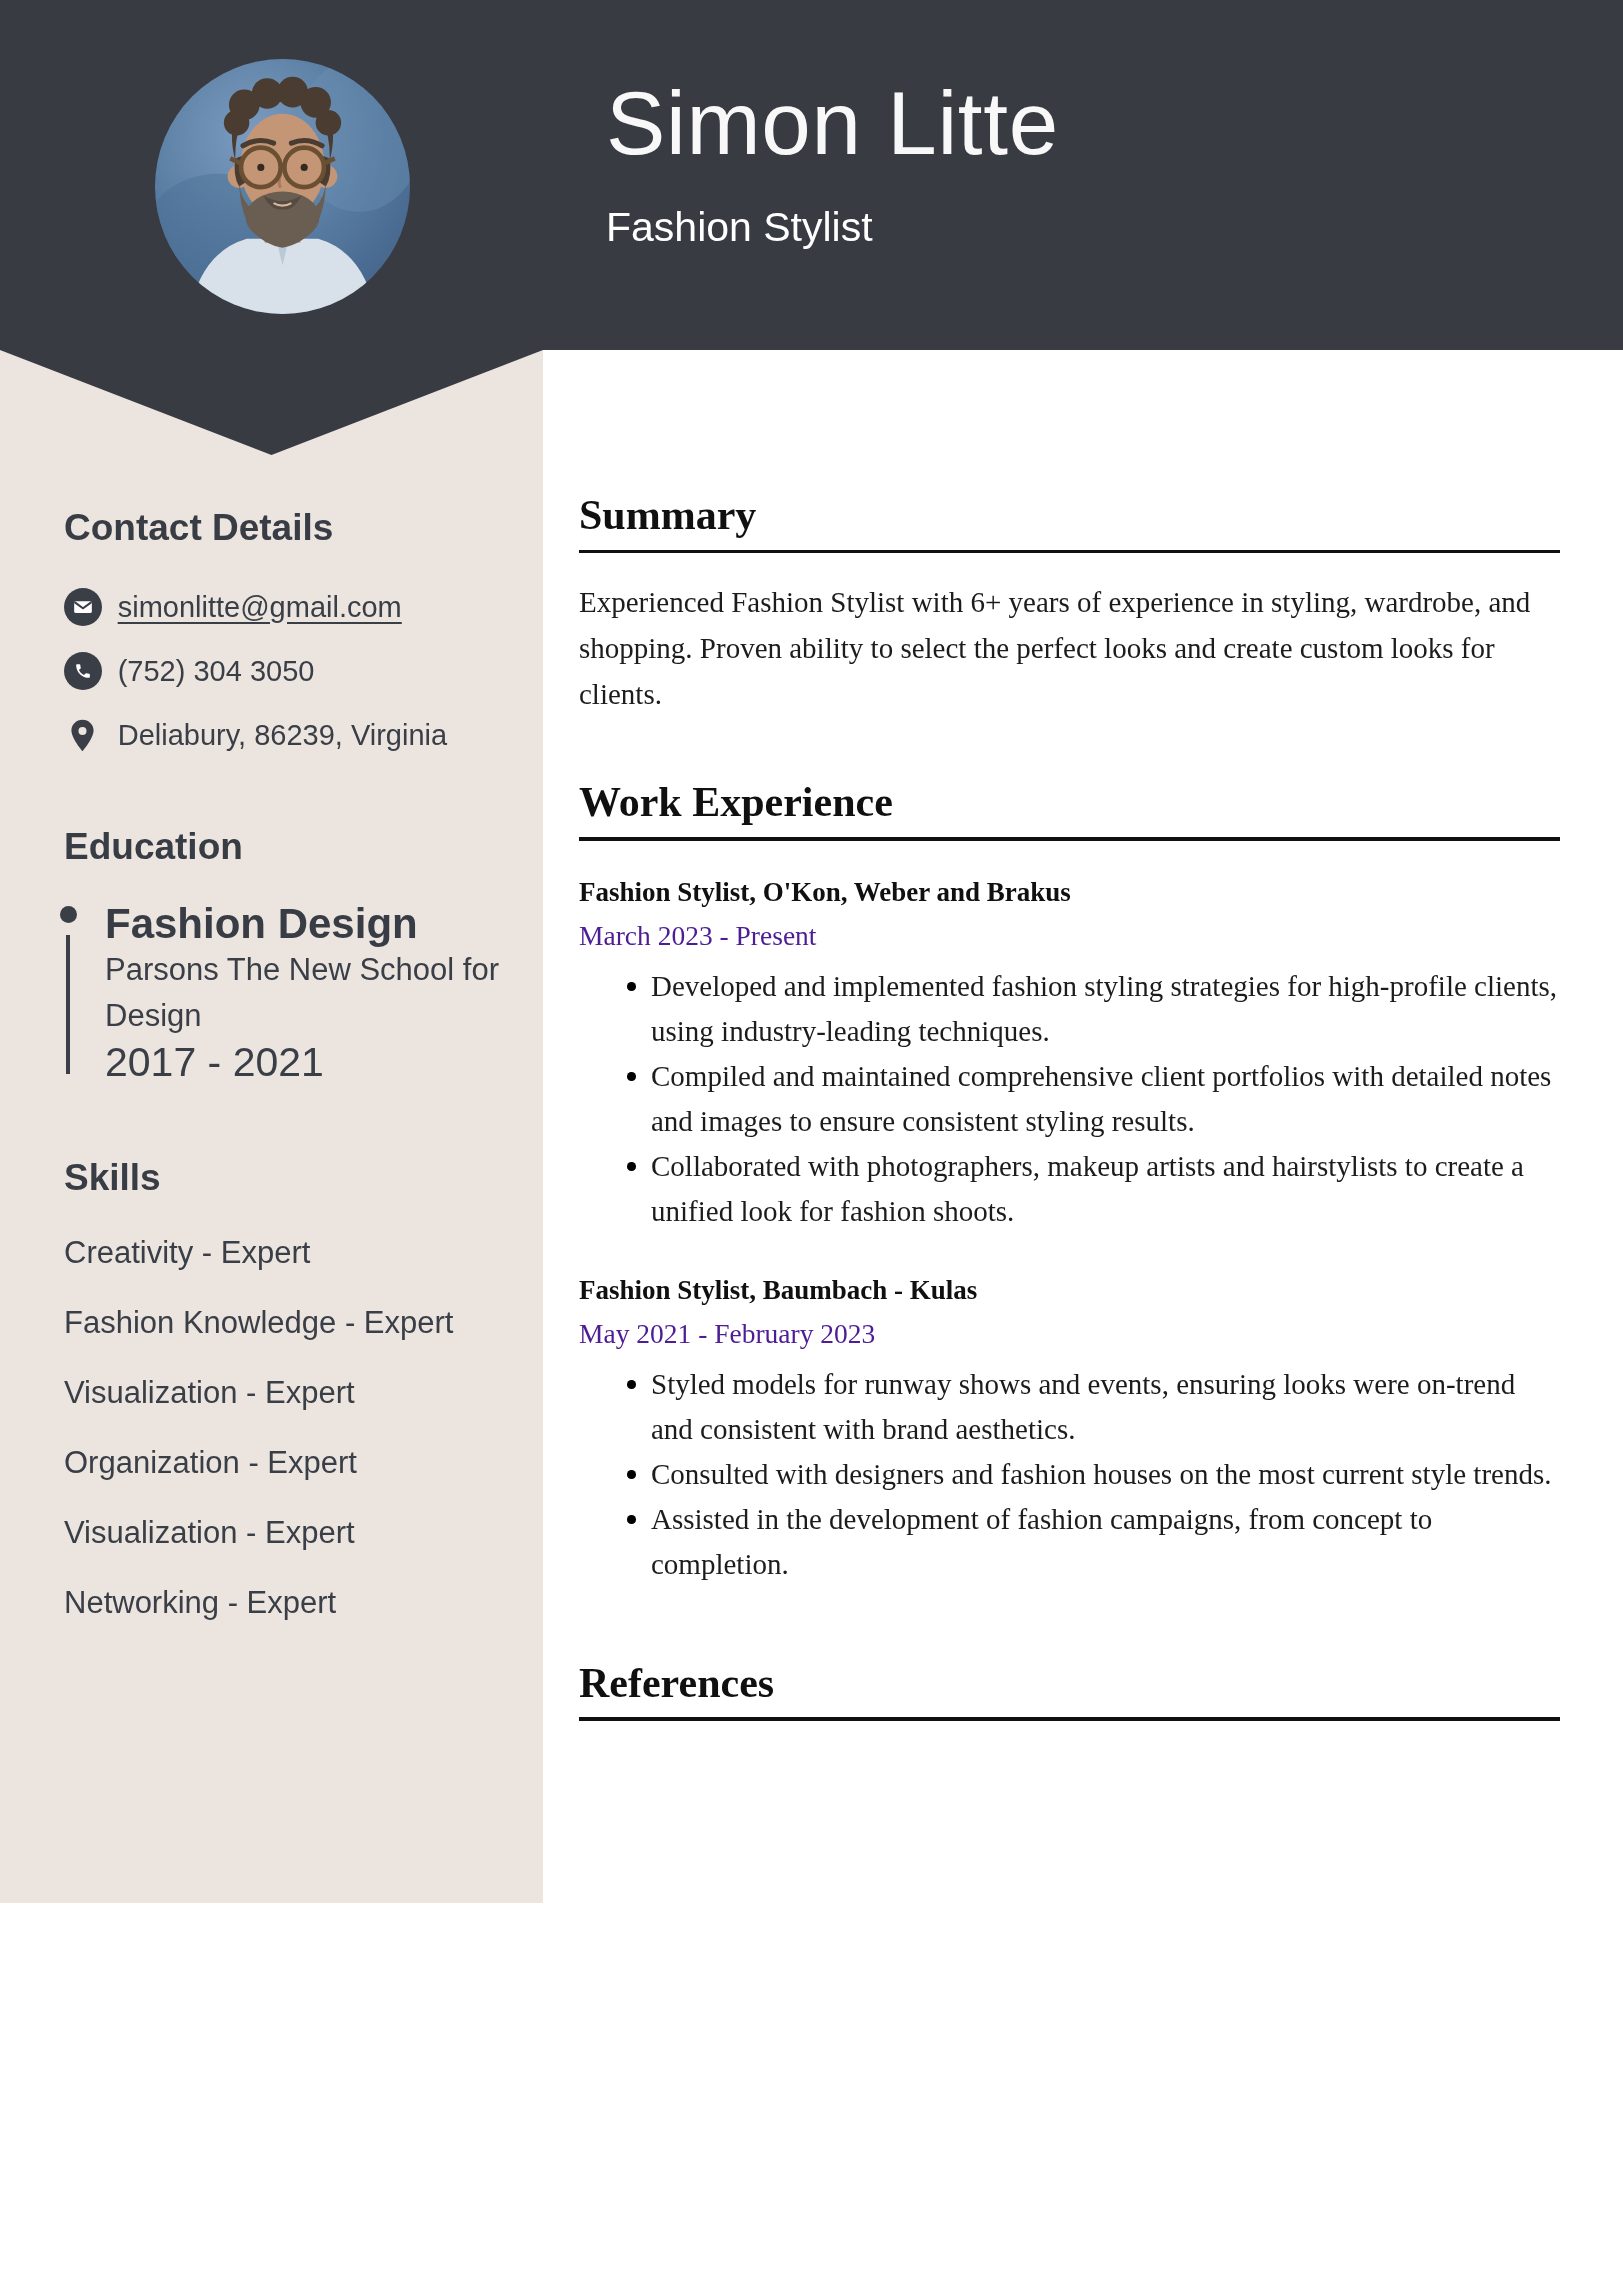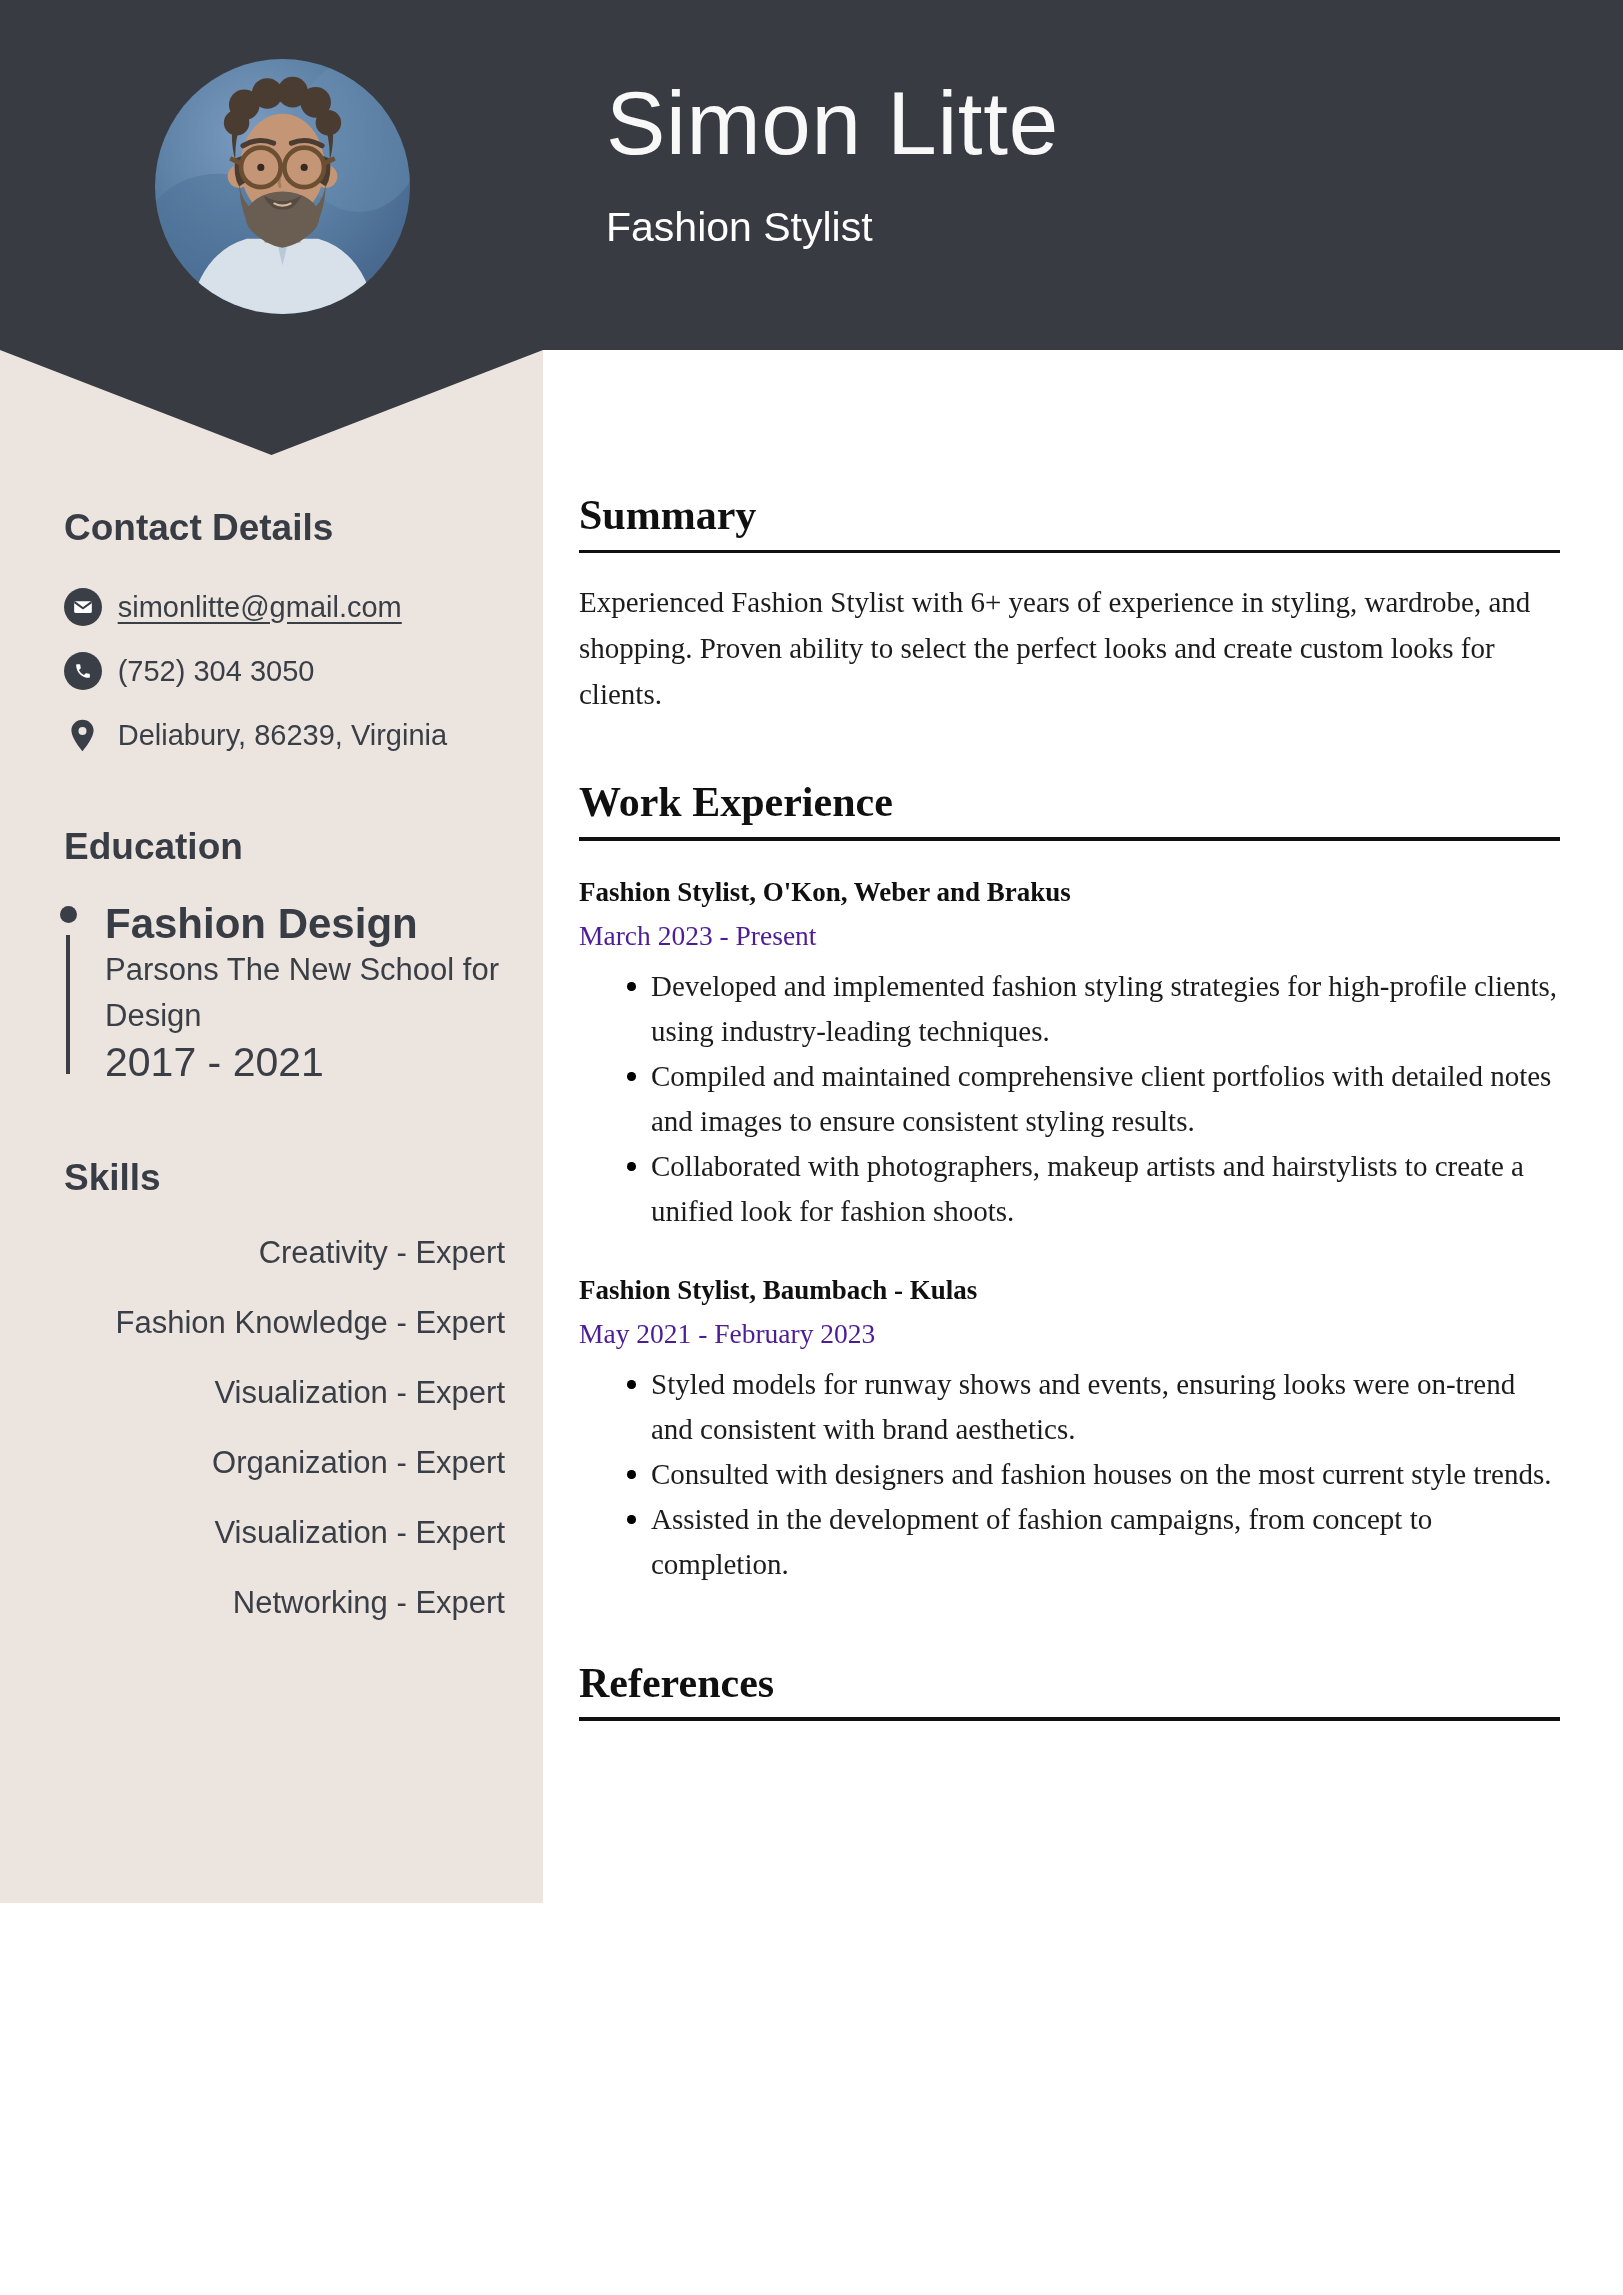--- a/index.html
+++ b/index.html
@@ -36,21 +36,21 @@
   .edu-dot{
     position:absolute;left:-3.9px;top:5.2px;width:17px;height:17px;border-radius:50%;
     background:#3a3f47;
   }
   .edu-line{
     position:absolute;left:2px;top:34px;width:3.9px;height:139px;background:#3a3f47;
   }
   .edu-degree{font-size:42px;line-height:46px;font-weight:bold;color:#383d45;}
   .edu-school{font-size:31px;line-height:46px;color:#3a3f47;}
   .edu-dates{font-size:41px;line-height:46px;color:#3a3f47;}
-  .skills-list{list-style:none;margin:35px 0 0 0;padding:0;text-align:right;}
+  .skills-list{list-style:none;margin:35px 0 0 0;padding:0;}
   .skills-list li{font-size:31px;line-height:38px;color:#3a3f47;margin-bottom:32px;}
   
   .header-band{
     position:absolute;left:0;top:0;width:1623px;height:350px;background:#383b42;
   }
   .header-chevron{
     position:absolute;left:0;top:350px;width:543px;height:105px;background:#383b42;
     -webkit-clip-path:polygon(0 0,100% 0,50% 100%);
     clip-path:polygon(0 0,100% 0,50% 100%);
   }

